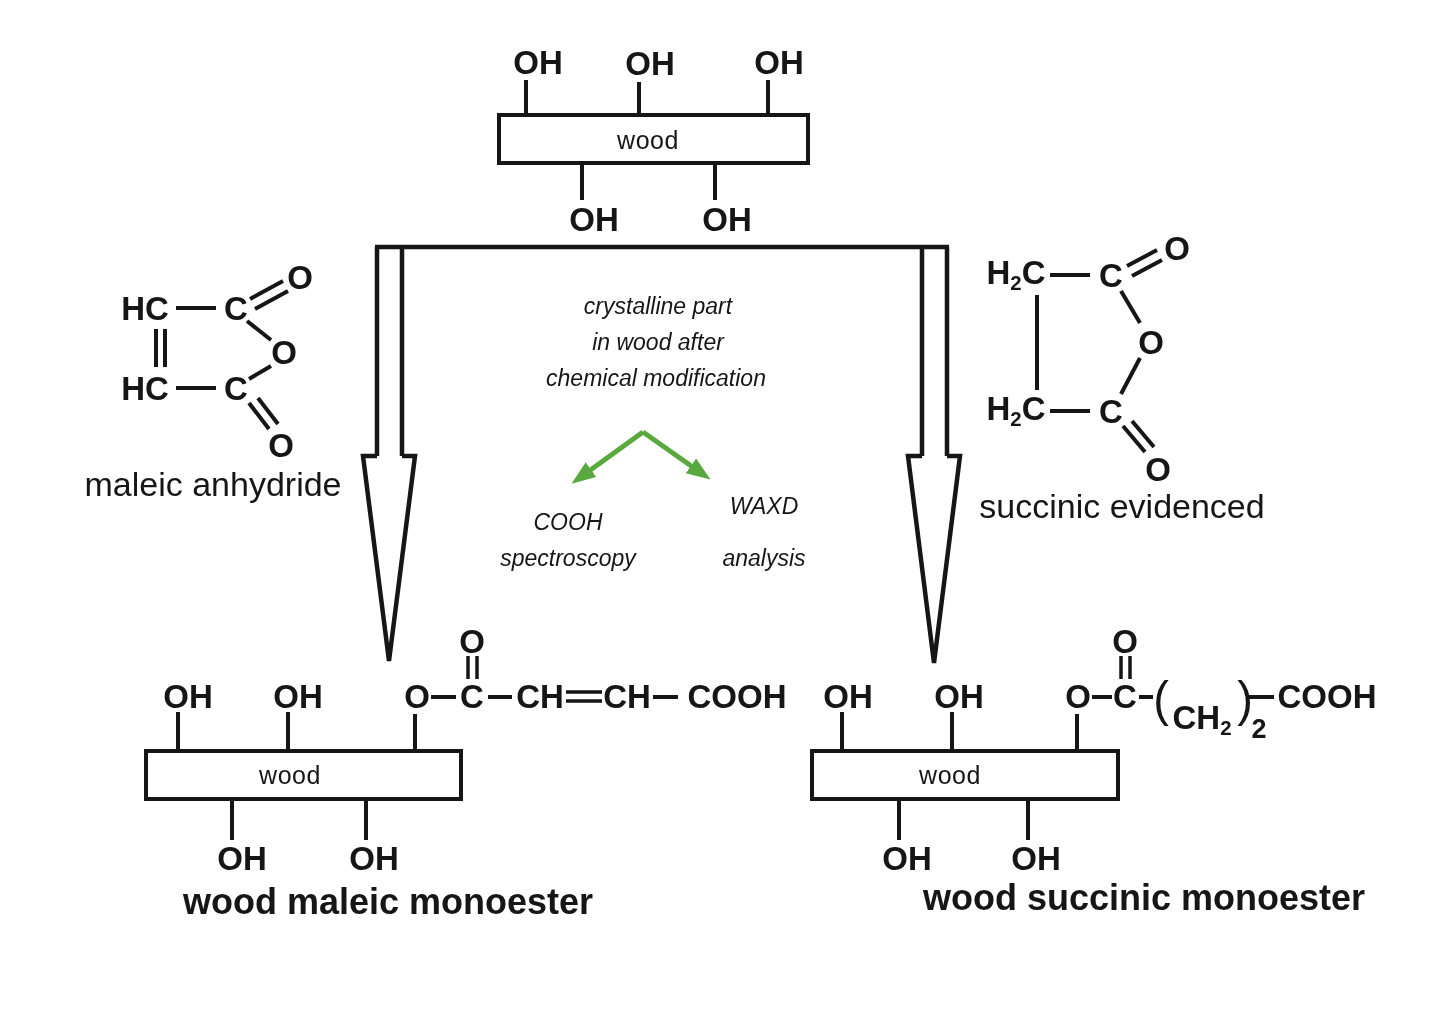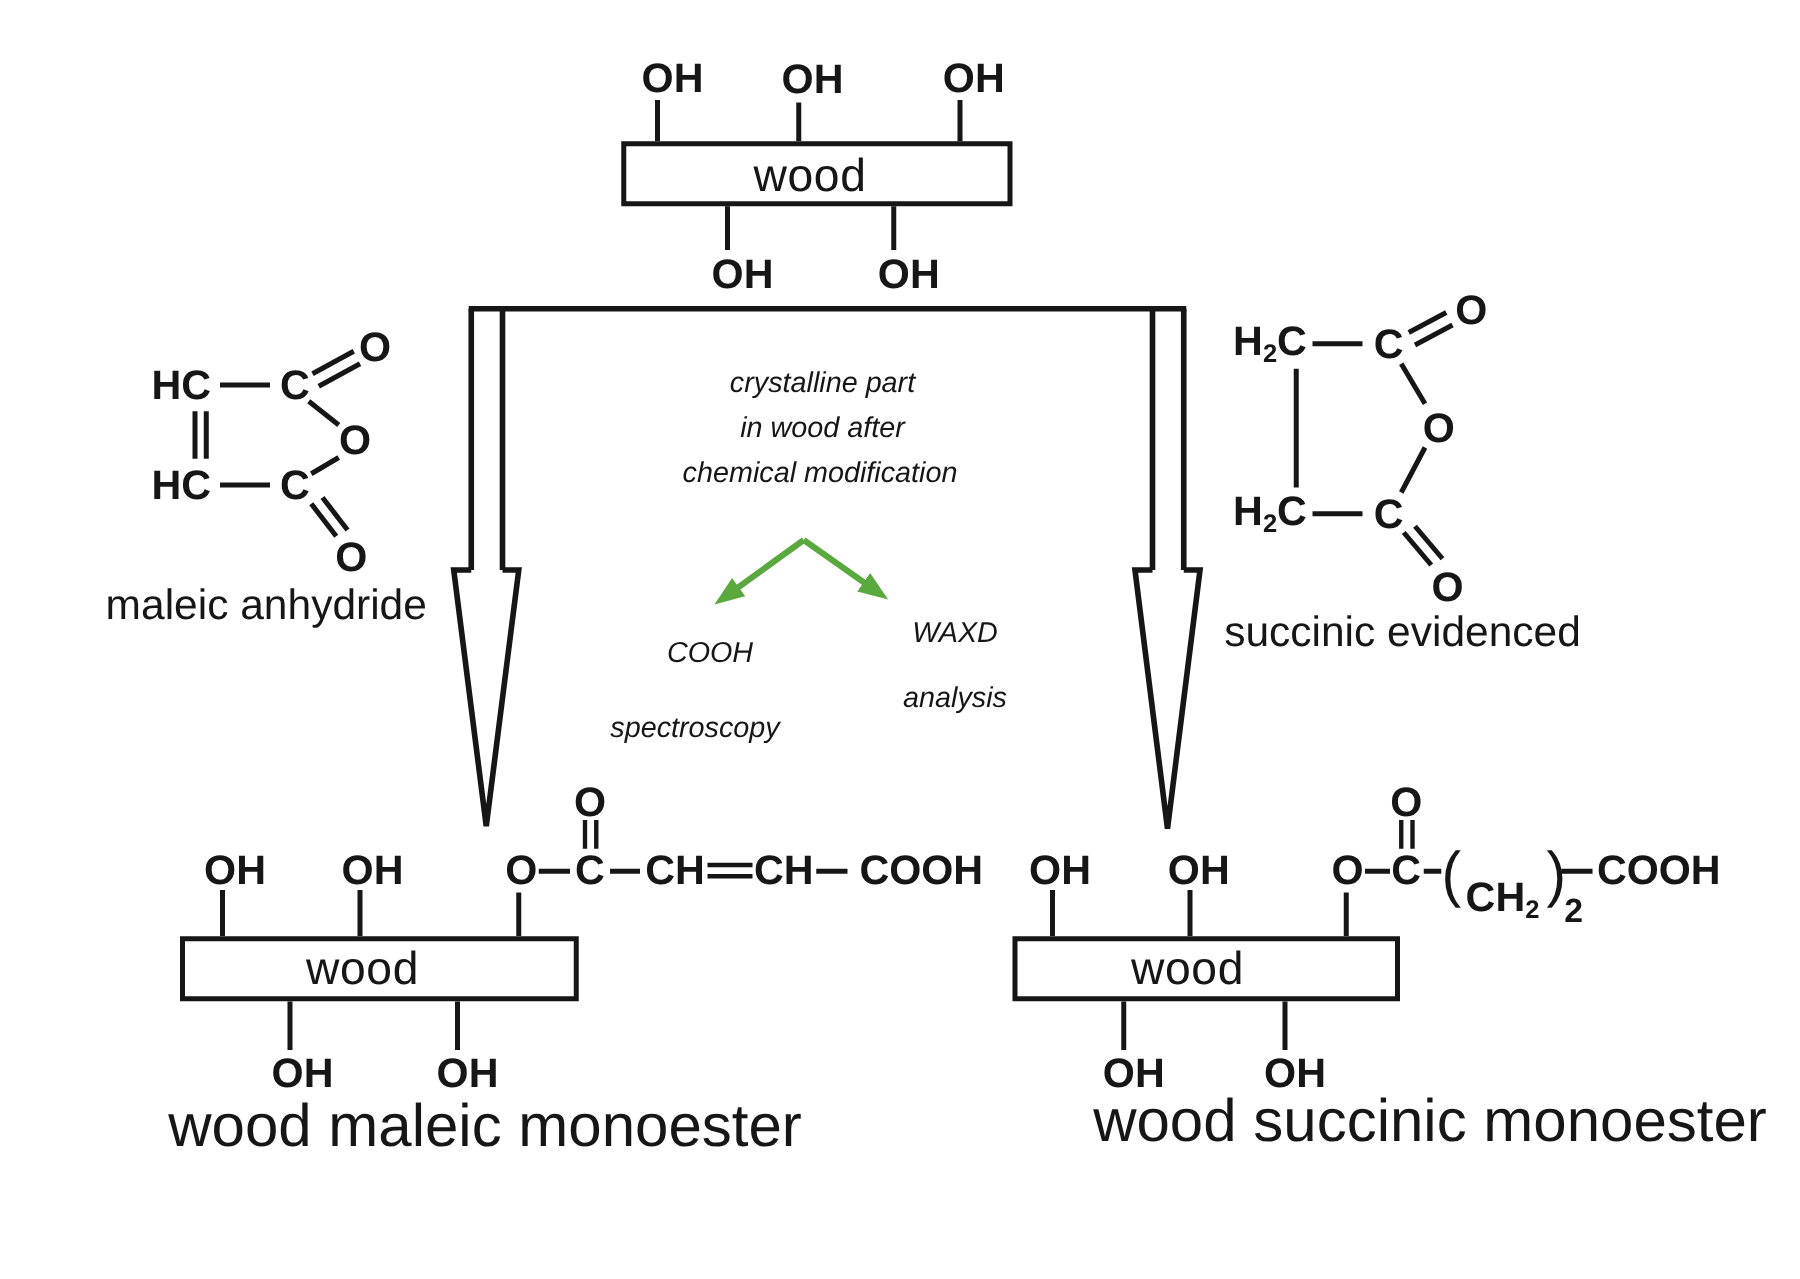--- a/index.html
+++ b/index.html
@@ -8,23 +8,23 @@
     overflow:hidden;font-family:"Liberation Sans","DejaVu Sans",sans-serif;
     color:#161616;
   }
   .layer{position:absolute;left:0;top:0;pointer-events:none;}
   .t{
     position:absolute;transform:translate(-50%,-50%);
     white-space:nowrap;color:#161616;line-height:1;
   }
   .atom{font-weight:bold;font-size:33px;}
   .sub{font-size:0.62em;vertical-align:-0.28em;font-weight:bold;}
-  .wood{font-size:37px;font-weight:400;letter-spacing:0.5px;}
+  .wood{font-size:25px;font-weight:400;letter-spacing:0.5px;}
   .cap{font-size:34px;font-weight:400;}
-  .cap-lg{font-size:48px;font-weight:400;}
+  .cap-lg{font-size:36px;font-weight:700;}
   .it{font-style:italic;font-size:23px;font-weight:400;}
   .paren{font-size:47px;font-weight:400;transform:translate(-50%,-50%) scaleY(1.05);}
   .subnum{font-size:27px;font-weight:bold;}
   .wbox{
     position:absolute;border:4px solid #161616;background:#ffffff;
     box-sizing:border-box;
   }
 </style>
 </head>
 <body>
@@ -139,21 +139,21 @@
   <span class="t atom" style="left:1016px;top:411px;"><span>H</span><span class="sub">2</span><span>C</span></span>
   <span class="t atom" style="left:1111px;top:411px;">C</span>
   <span class="t atom" style="left:1158px;top:469px;">O</span>
   <span class="t cap" style="left:1122px;top:506px;">succinic evidenced</span>
 
   <span class="t it" style="left:658px;top:306px;">crystalline part</span>
   <span class="t it" style="left:658px;top:342px;">in wood after</span>
   <span class="t it" style="left:656px;top:378px;">chemical modification</span>
 
   <span class="t it" style="left:568px;top:522px;">COOH</span>
-  <span class="t it" style="left:556px;top:558px;margin-top:24px;">spectroscopy</span>
+  <span class="t it" style="left:568px;top:558px;">spectroscopy</span>
   <span class="t it" style="left:764px;top:506px;font-style:italic;">WAXD</span>
   <span class="t it" style="left:764px;top:558px;">analysis</span>
 
   <div class="wbox" style="left:144px;top:749px;width:319px;height:52px;"></div>
   <span class="t wood" style="left:290px;top:775px;">wood</span>
   <span class="t atom" style="left:188px;top:696px;">OH</span>
   <span class="t atom" style="left:298px;top:696px;">OH</span>
   <span class="t atom" style="left:417px;top:696px;">O</span>
   <span class="t atom" style="left:472px;top:696px;">C</span>
   <span class="t atom" style="left:472px;top:641px;">O</span>

